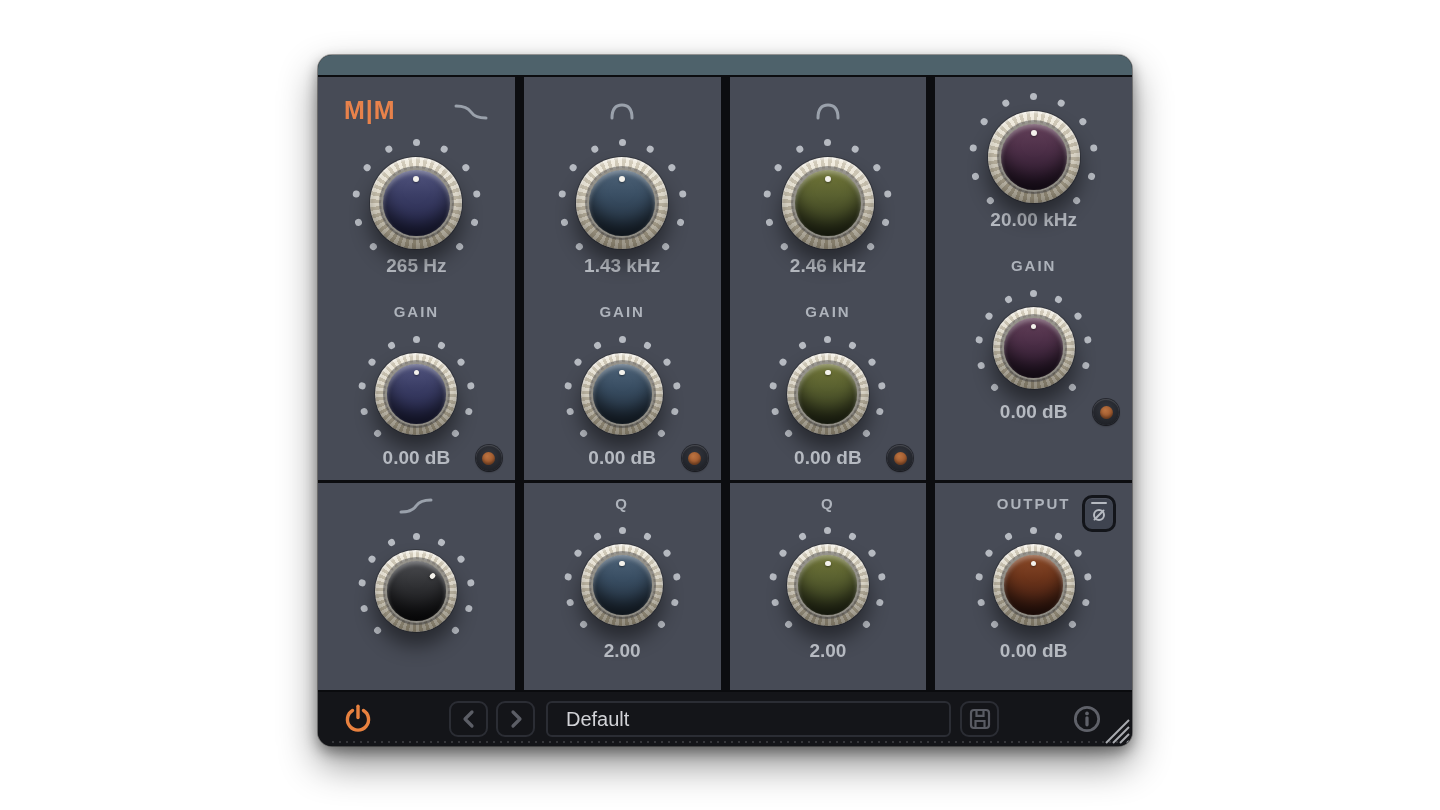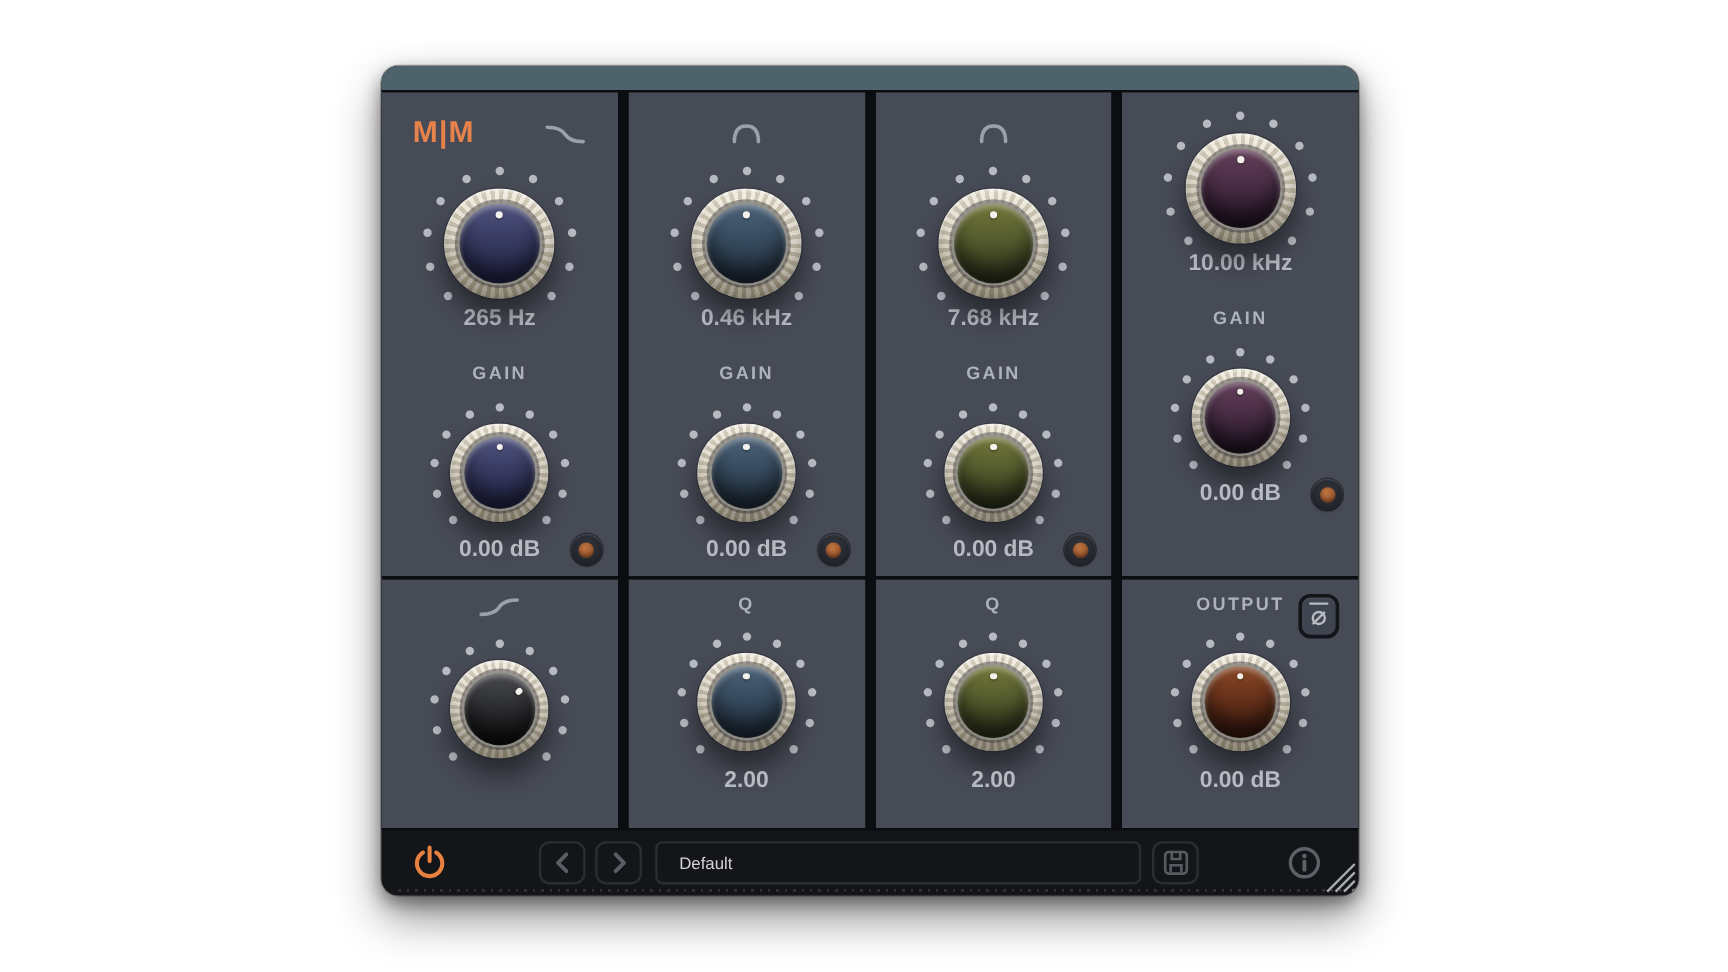--- a/index.html
+++ b/index.html
@@ -88,21 +88,21 @@
   }
   .pwr{position:absolute;left:23px;top:50%;transform:translateY(-50%);width:34px;height:34px;cursor:pointer;}
   .navbtn{
     position:absolute;top:50%;transform:translateY(-50%);width:39px;height:36px;border-radius:9px;
     border:2px solid #2b2d34;background:transparent;display:flex;align-items:center;justify-content:center;cursor:pointer;
   }
   .navbtn.prev{left:131px;}
   .navbtn.next{left:178px;}
   .preset{
     position:absolute;left:228px;top:50%;transform:translateY(-50%);width:405px;height:36px;border-radius:6px;
-    border:2px solid #2b2d34;color:#D2D3D7;font-size:14px;line-height:32px;padding:0 18px;cursor:text;
+    border:2px solid #2b2d34;color:#D2D3D7;font-size:20px;line-height:32px;padding:0 18px;cursor:text;
     white-space:nowrap;overflow:hidden;
   }
   .savebtn{position:absolute;left:642px;top:50%;transform:translateY(-50%);width:39px;height:36px;border-radius:9px;border:2px solid #2b2d34;display:flex;align-items:center;justify-content:center;cursor:pointer;}
   .infobtn{position:absolute;left:755px;top:50%;transform:translateY(-50%);width:28px;height:28px;cursor:pointer;}
   .grip{position:absolute;right:2px;bottom:2px;width:26px;height:26px;cursor:nwse-resize;}
   svg{display:block;}
 </style>
 </head>
 <body>
 
@@ -226,21 +226,21 @@
                 <i style="transform: rotate(135deg) translateY(calc(-1 * var(--tr)));"></i>
               </div>
             <div class="ring">
                 <div class="cap steel">
                   <div class="pointer">
                     <i class="ind"></i>
                   </div>
                 </div>
               </div>
           </div>
-          <div class="val freq">0.46 kHz</div>
+          <div class="val freq">1.43 kHz</div>
           <div class="heading">GAIN</div>
           <div class="knob md">
             <div class="ticks">
                 <i style="transform: rotate(-135deg) translateY(calc(-1 * var(--tr)));"></i>
                 <i style="transform: rotate(-108deg) translateY(calc(-1 * var(--tr)));"></i>
                 <i style="transform: rotate(-81deg) translateY(calc(-1 * var(--tr)));"></i>
                 <i style="transform: rotate(-54deg) translateY(calc(-1 * var(--tr)));"></i>
                 <i style="transform: rotate(-27deg) translateY(calc(-1 * var(--tr)));"></i>
                 <i style="transform: rotate(0deg) translateY(calc(-1 * var(--tr)));"></i>
                 <i style="transform: rotate(27deg) translateY(calc(-1 * var(--tr)));"></i>
@@ -316,21 +316,21 @@
                 <i style="transform: rotate(135deg) translateY(calc(-1 * var(--tr)));"></i>
               </div>
             <div class="ring">
                 <div class="cap olive">
                   <div class="pointer">
                     <i class="ind"></i>
                   </div>
                 </div>
               </div>
           </div>
-          <div class="val freq">7.68 kHz</div>
+          <div class="val freq">2.46 kHz</div>
           <div class="heading">GAIN</div>
           <div class="knob md">
             <div class="ticks">
                 <i style="transform: rotate(-135deg) translateY(calc(-1 * var(--tr)));"></i>
                 <i style="transform: rotate(-108deg) translateY(calc(-1 * var(--tr)));"></i>
                 <i style="transform: rotate(-81deg) translateY(calc(-1 * var(--tr)));"></i>
                 <i style="transform: rotate(-54deg) translateY(calc(-1 * var(--tr)));"></i>
                 <i style="transform: rotate(-27deg) translateY(calc(-1 * var(--tr)));"></i>
                 <i style="transform: rotate(0deg) translateY(calc(-1 * var(--tr)));"></i>
                 <i style="transform: rotate(27deg) translateY(calc(-1 * var(--tr)));"></i>
@@ -401,21 +401,21 @@
                 <i style="transform: rotate(135deg) translateY(calc(-1 * var(--tr)));"></i>
               </div>
             <div class="ring">
                 <div class="cap plum">
                   <div class="pointer">
                     <i class="ind"></i>
                   </div>
                 </div>
               </div>
           </div>
-          <div class="val freq">10.00 kHz</div>
+          <div class="val freq">20.00 kHz</div>
           <div class="heading">GAIN</div>
           <div class="knob md">
             <div class="ticks">
                 <i style="transform: rotate(-135deg) translateY(calc(-1 * var(--tr)));"></i>
                 <i style="transform: rotate(-108deg) translateY(calc(-1 * var(--tr)));"></i>
                 <i style="transform: rotate(-81deg) translateY(calc(-1 * var(--tr)));"></i>
                 <i style="transform: rotate(-54deg) translateY(calc(-1 * var(--tr)));"></i>
                 <i style="transform: rotate(-27deg) translateY(calc(-1 * var(--tr)));"></i>
                 <i style="transform: rotate(0deg) translateY(calc(-1 * var(--tr)));"></i>
                 <i style="transform: rotate(27deg) translateY(calc(-1 * var(--tr)));"></i>

